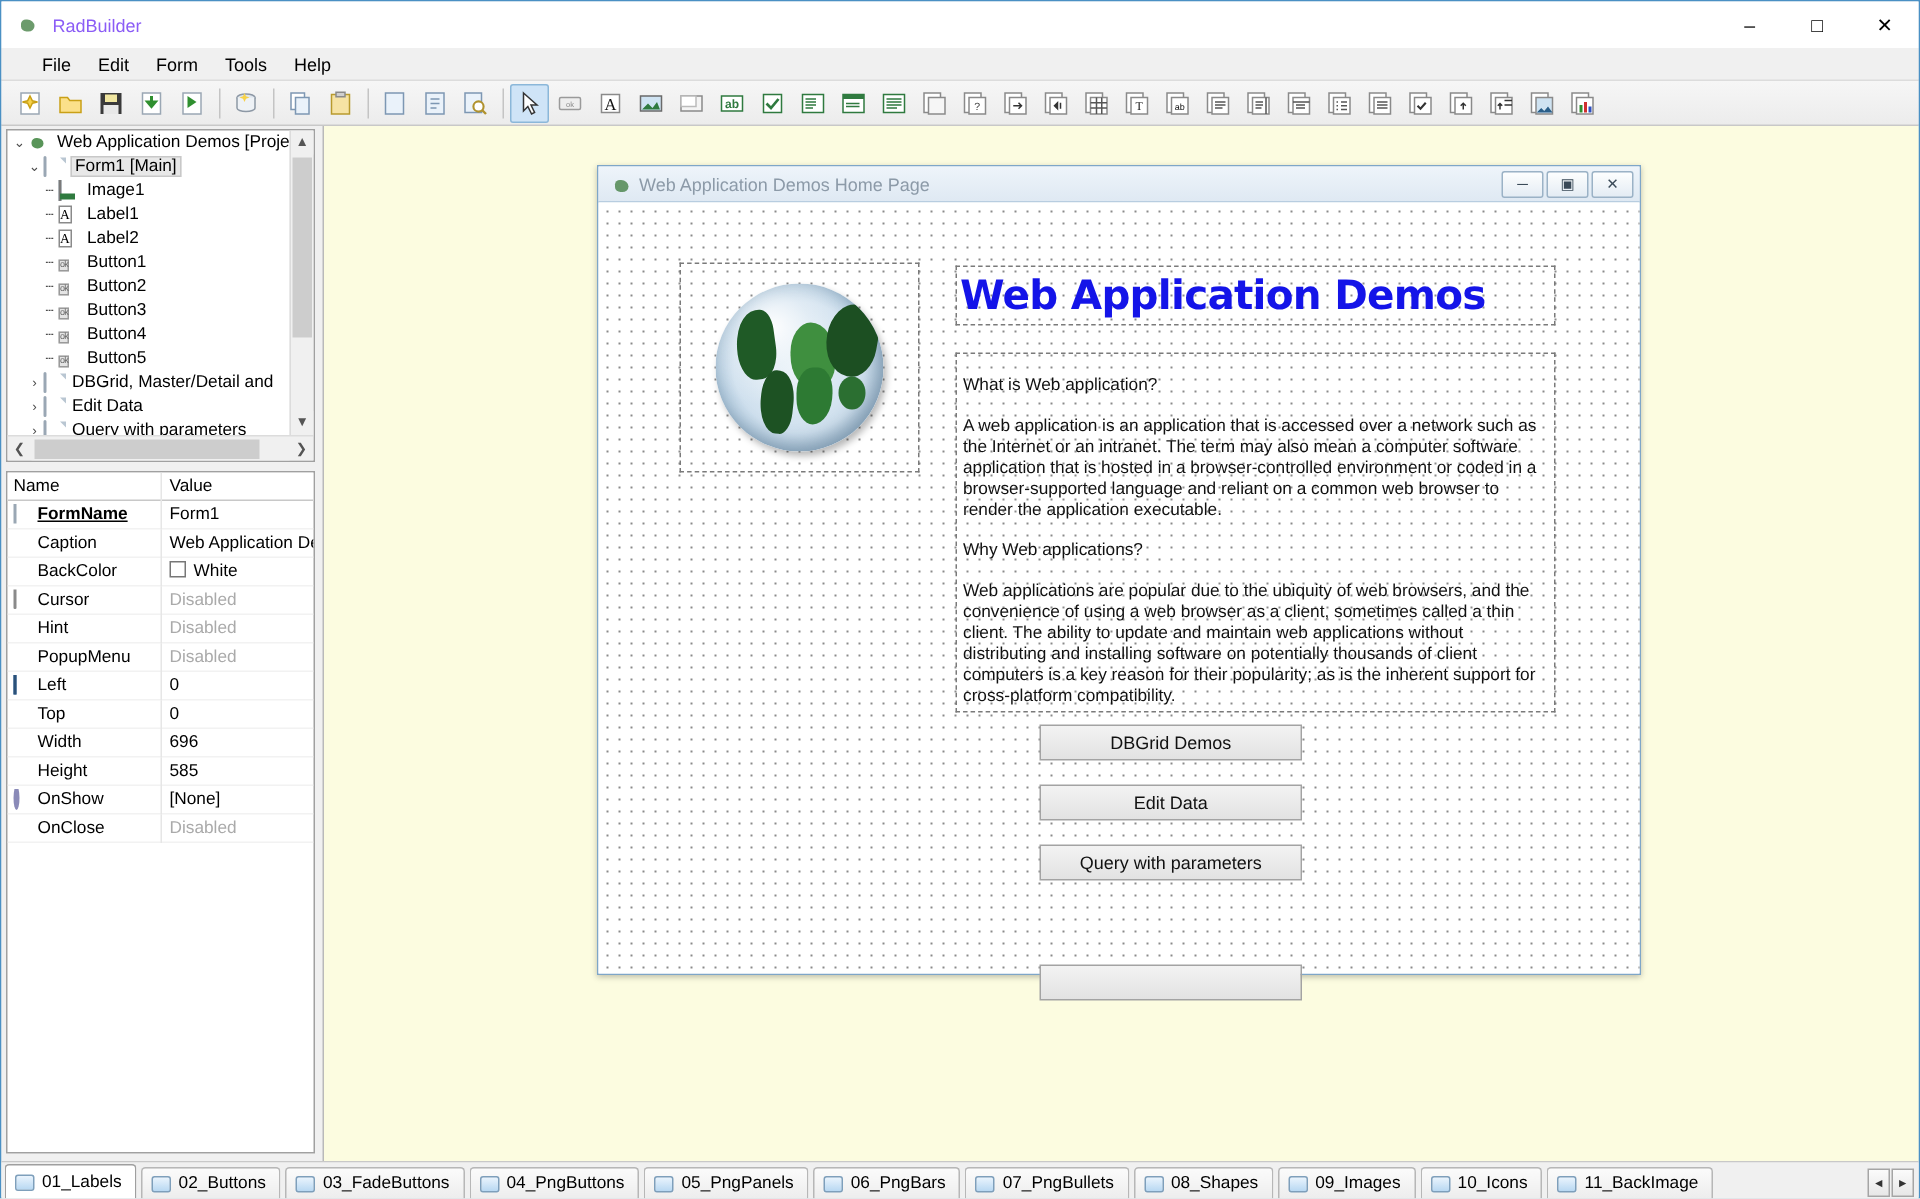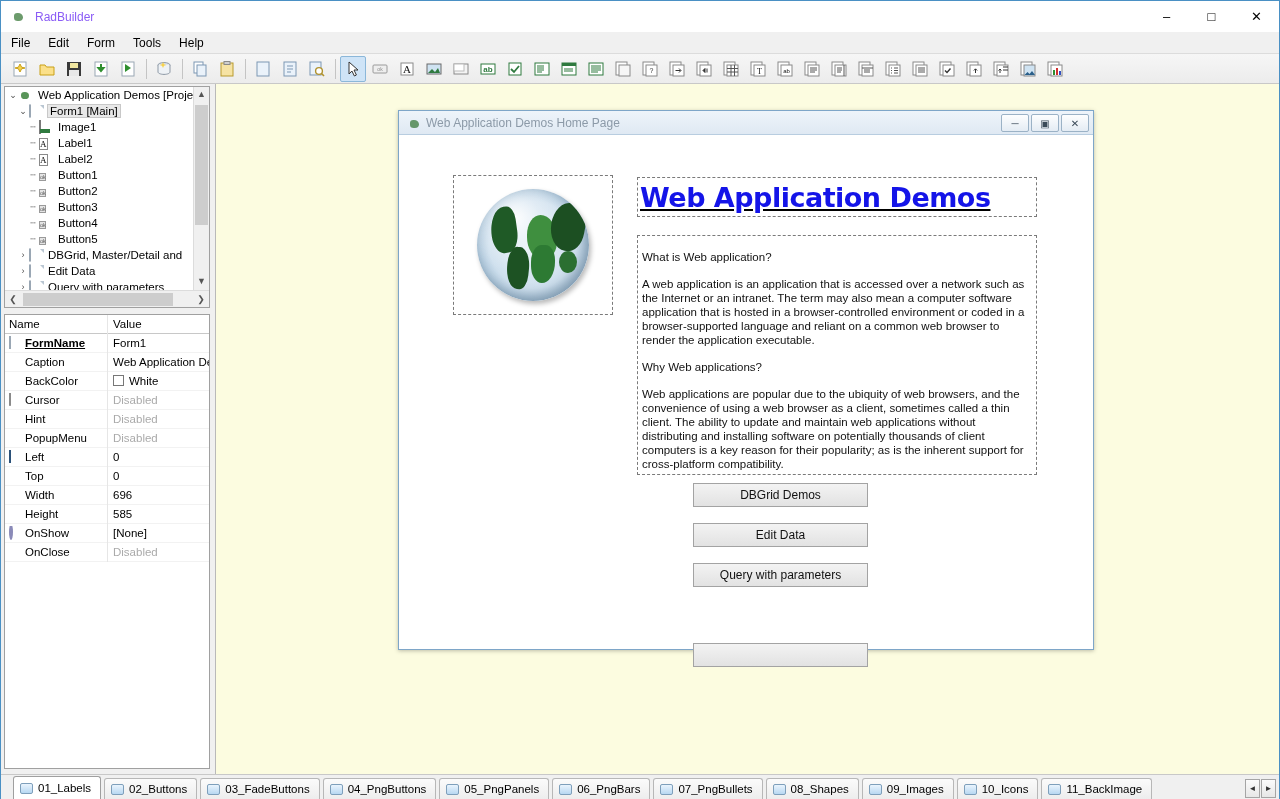--- a/index.html
+++ b/index.html
@@ -23,21 +23,21 @@
       box-shadow:inset -1px -1px 2px rgba(0,0,0,.3);}
   .globe-mini::after{content:"";position:absolute;left:3px;top:4px;width:9px;height:8px;
       background:#3b7a3b;border-radius:40% 60% 50% 45%;opacity:.75;}
   .tb-title { font-size:12px; color:#8b5cf6; }
   .wc { position:absolute; top:0; right:0; display:flex; height:31px; }
   .wc div { width:45px; height:31px; display:flex; align-items:center; justify-content:center;
             font-size:13px; color:#000; cursor:default; }
 
   
   .menubar { height:21px; background:#f0f0f0; display:flex; align-items:center;
-             padding-left:1px; }
+             padding-left:18px; }
   .menubar span { padding:3px 9px; font-size:12px; }
 
   
   .toolbar { height:31px; background:linear-gradient(#f6f6f6,#ececec);
              border-top:1px solid #dcdcdc; border-bottom:1px solid #c8c8c8;
              display:flex; align-items:center; padding-left:6px; }
   .tbtn { width:26px; height:26px; margin-right:1px; display:flex;
           align-items:center; justify-content:center; border:1px solid transparent;
           border-radius:2px; position:relative; }
   .tbtn.active { background:#cfe4f7; border-color:#8bb7d9; }
@@ -156,42 +156,42 @@
   .c3 { left:50px; top:26px; width:30px; height:44px;
         border-radius:45% 55% 40% 50%; background:#3f8f3f;}
   .c4 { left:54px; top:56px; width:24px; height:38px;
         border-radius:45% 40% 55% 45%; background:#2d7a33;}
   .c5 { left:74px; top:14px; width:34px; height:48px;
         border-radius:50% 40% 45% 55%; background:#1c4f22; transform:rotate(10deg);}
   .c6 { left:82px; top:62px; width:18px; height:22px;
         border-radius:50%; background:#2b6f31;}
 
   .title-holder { position:absolute; left:238px; top:42px; width:400px; height:40px;
-                  border:1px dashed #7a7a7a; display:flex; align-items:center;text-decoration:underline; }
+                  border:1px dashed #7a7a7a; display:flex; align-items:center; }
   .big-title { font-family:"DejaVu Sans", sans-serif; font-weight:bold;
                font-size:27px; color:#1414e8; letter-spacing:-.5px;
                padding-left:2px; white-space:nowrap; }
   .text-holder { position:absolute; left:238px; top:100px; width:400px; height:240px;
                  border:1px dashed #7a7a7a; padding:2px 4px; }
   .text-holder p { margin:12px 0 13px 0; font-size:11.5px; line-height:14px; color:#111; }
   .text-holder p:last-child { margin-bottom:0; }
 
   .fbtn { position:absolute; left:294px; width:175px; height:24px;
           background:linear-gradient(#f3f3f3,#e2e2e2); border:1px solid #a3a3a3;
           display:flex; align-items:center; justify-content:center;
           font-size:12px; color:#111; }
   .fbtn.b1 { top:348px; } .fbtn.b2 { top:388px; }
   .fbtn.b3 { top:428px; } .fbtn.b4 { top:468px; }
   .fbtn.b5 { top:508px; }
 
   
   .bottom { height:77px; background:#f0f0f0; border-top:1px solid #c8c8c8;
             position:relative; }
   .tabstrip { height:24px; display:flex; align-items:flex-end;
-              padding-left:12px; position:relative; background:#f0f0f0; }
+              padding-left:2px; position:relative; background:#f0f0f0; }
   .tab { height:21px; display:flex; align-items:center; gap:5px;
          padding:0 9px 0 6px; margin-right:3px; font-size:11.5px;
          border:1px solid #b7b7b7; border-bottom:none;
          border-radius:3px 3px 0 0; background:linear-gradient(#fbfbfb,#ededed);
          white-space:nowrap; }
   .tab.active { background:#fff; height:23px; border-color:#9f9f9f; }
   .tabicon { width:13px; height:11px; border:1px solid #7e9fbb; border-radius:2px;
              background:linear-gradient(#eaf4fd,#b8d8f2); flex:none; }
   .tabnav { position:absolute; right:3px; bottom:1px; display:flex; gap:1px; }
   .tabnav div { width:15px; height:19px; border:1px solid #a5a5a5;

